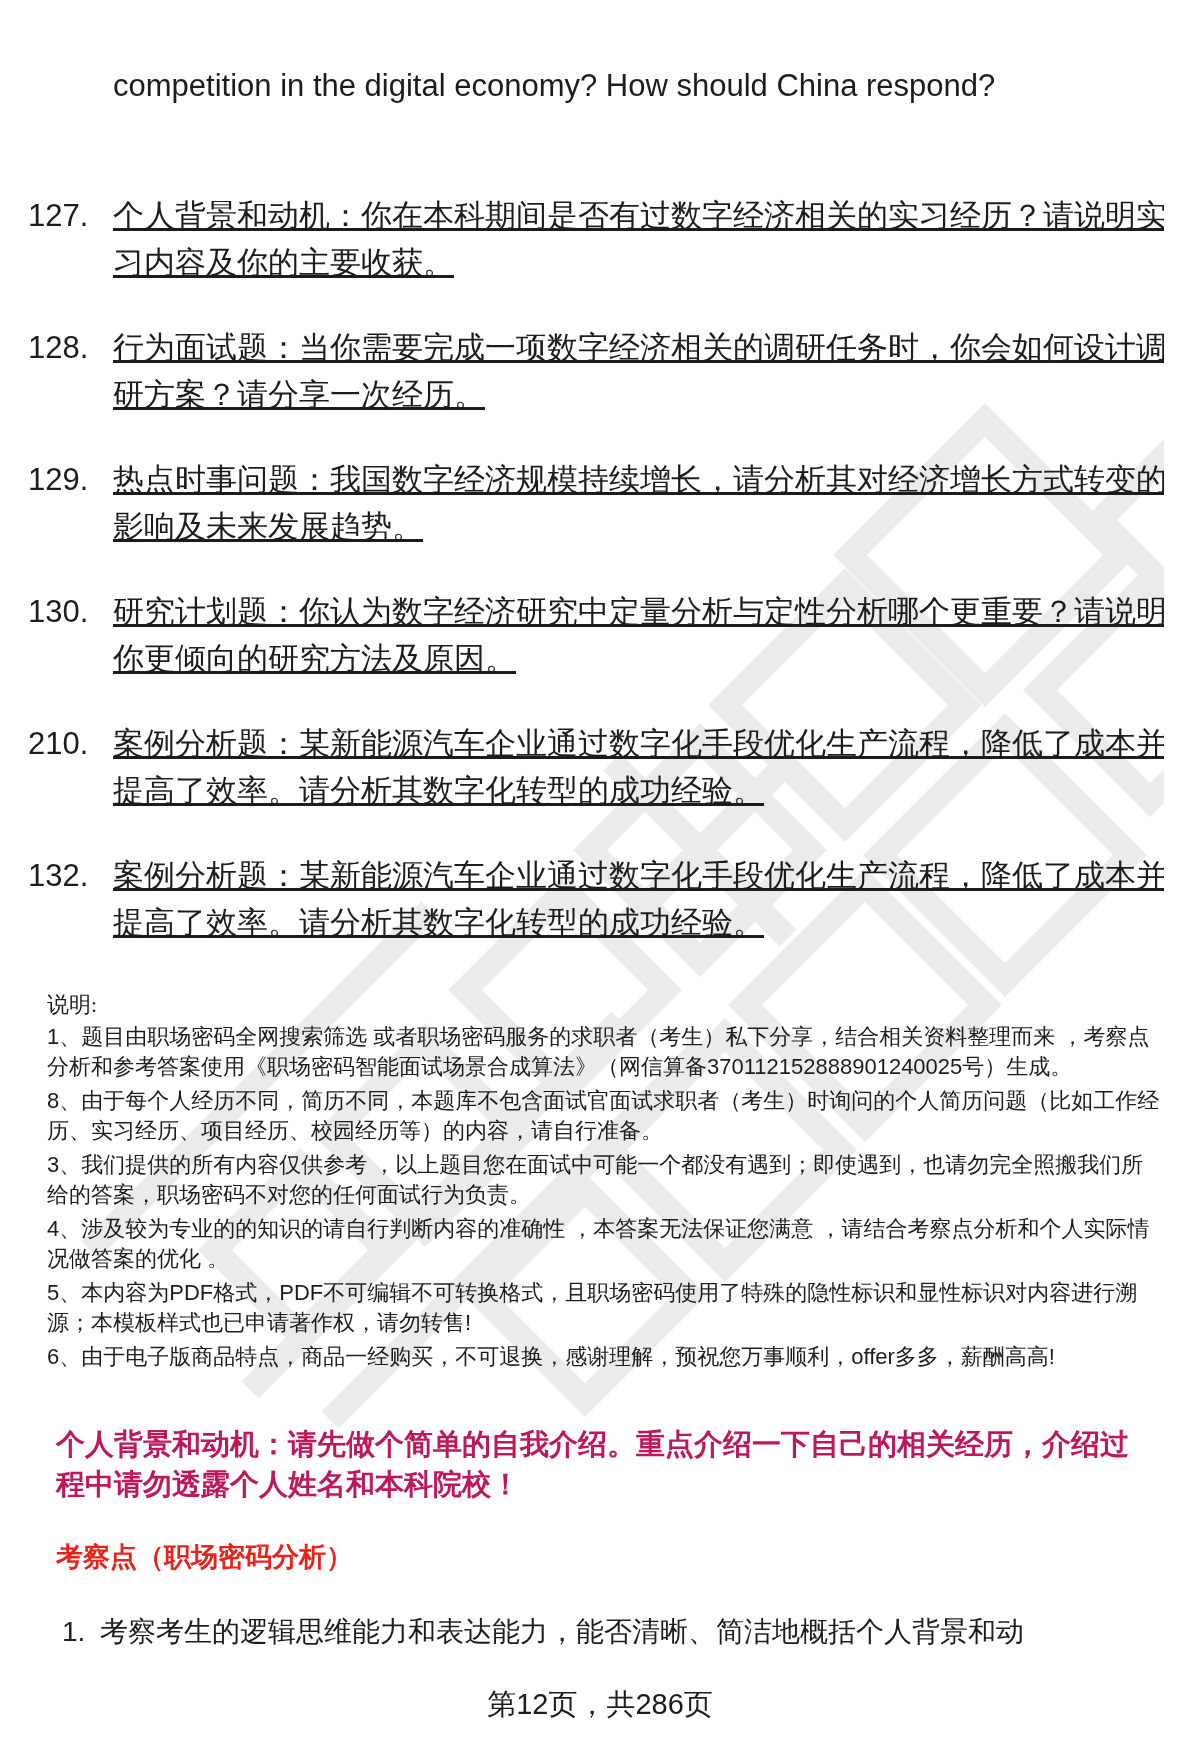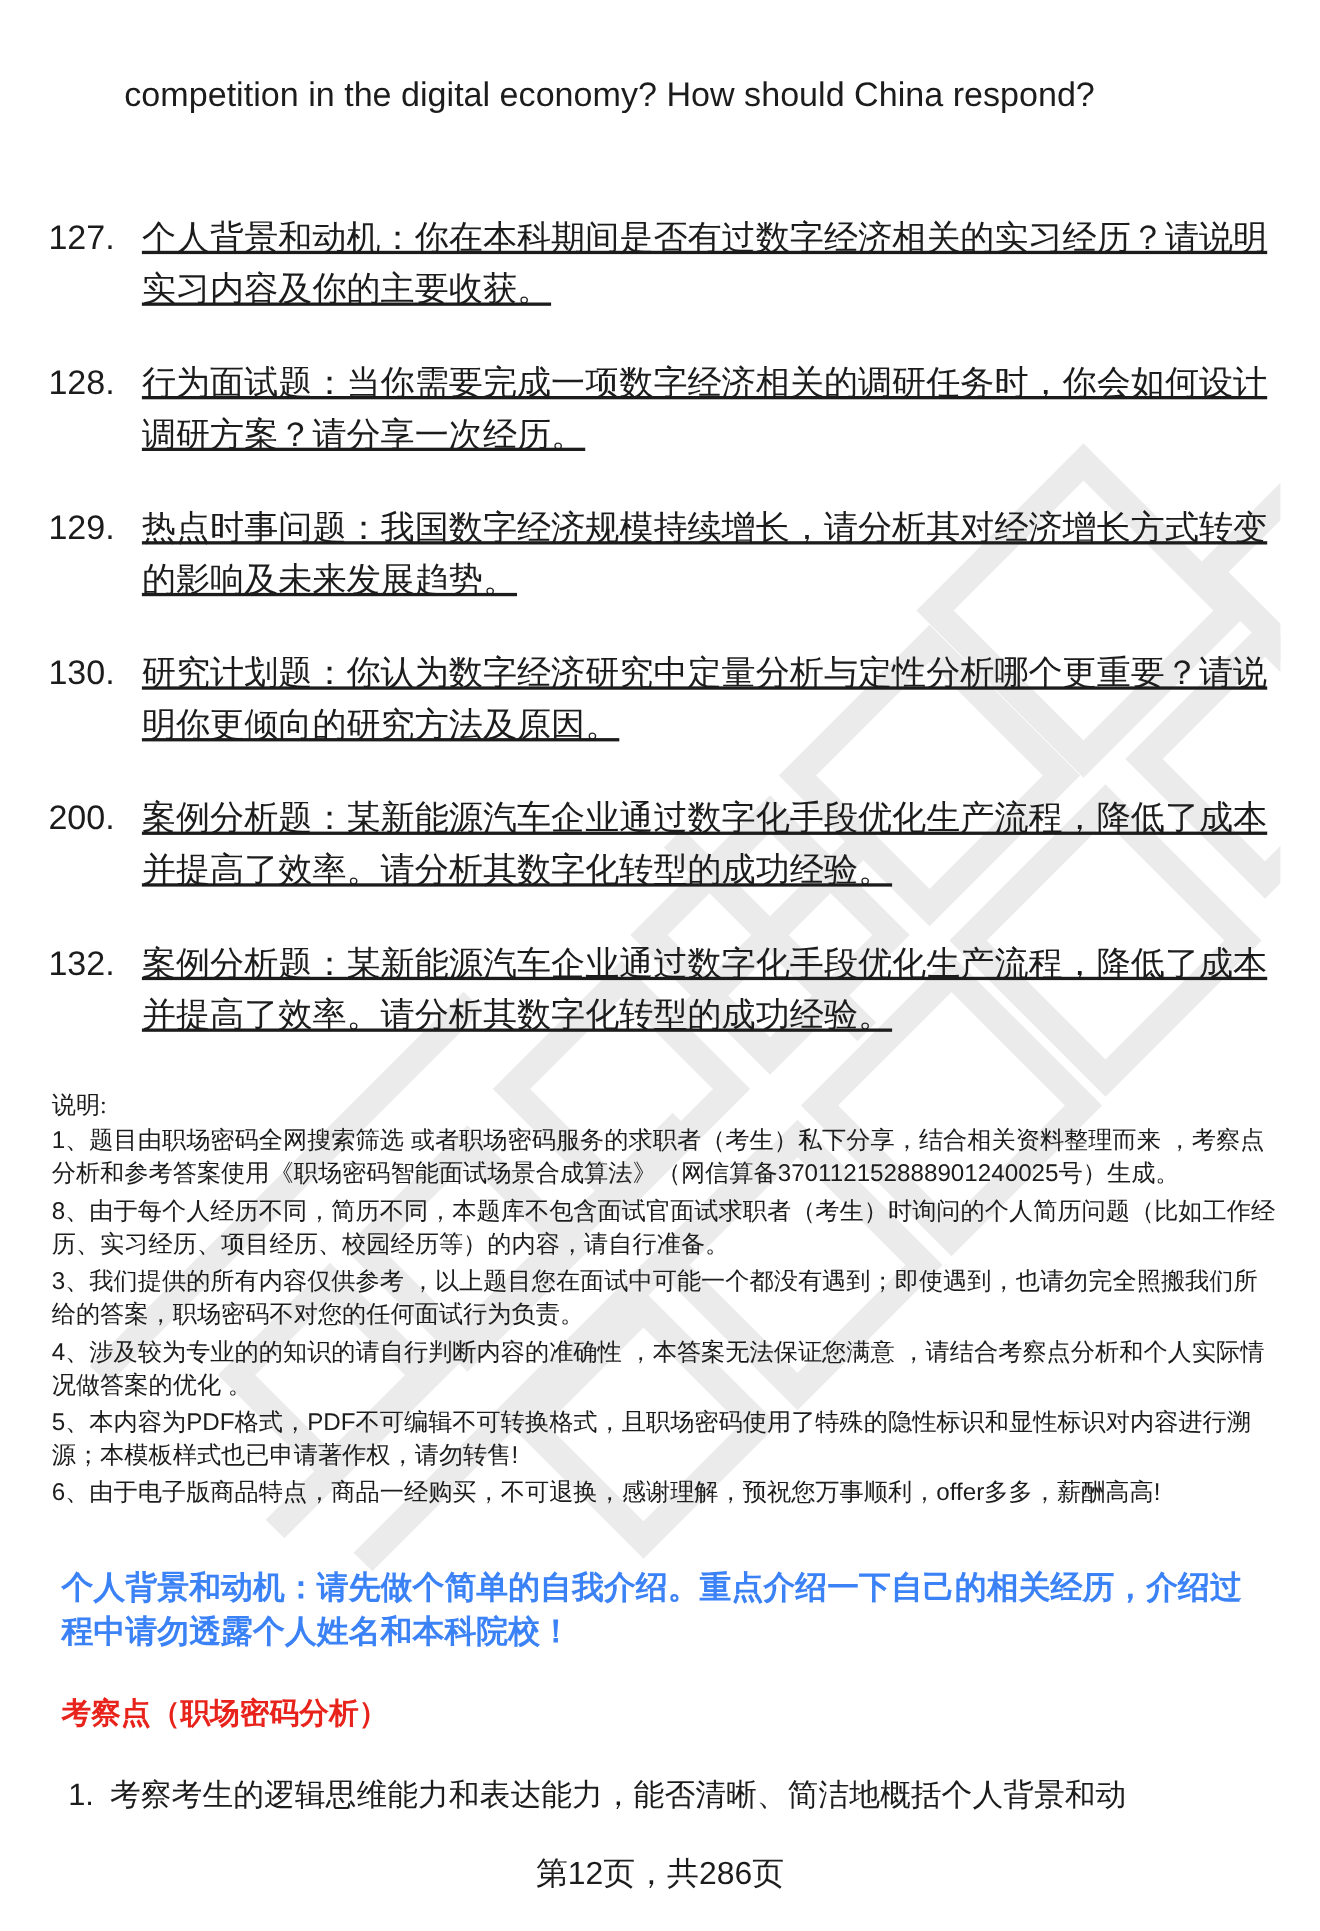--- a/index.html
+++ b/index.html
@@ -19,21 +19,21 @@
 
   .cont-para{
     position:absolute;left:113px;top:62px;width:1000px;
     font-size:31px;line-height:47px;
   }
   .q-list{
     position:absolute;left:0;top:192px;width:1168px;
   }
   .q-item{
     display:flex;align-items:flex-start;
-    margin:0 0 38px 16px;
+    margin:0 0 38px 0;
     font-size:31px;line-height:47px;
   }
   .q-num{
     flex:none;width:113px;padding-left:28px;box-sizing:border-box;
   }
   .q-text{flex:1;text-decoration:underline;}
 
   .notes{
     position:absolute;left:47px;top:990px;width:1113px;
     font-size:22px;line-height:30px;
@@ -103,40 +103,40 @@
       </div>
       <div class="q-item">
         <span class="q-num">129.</span>
         <span class="q-text">热点时事问题：我国数字经济规模持续增长，请分析其对经济增长方式转变的影响及未来发展趋势。</span>
       </div>
       <div class="q-item">
         <span class="q-num">130.</span>
         <span class="q-text">研究计划题：你认为数字经济研究中定量分析与定性分析哪个更重要？请说明你更倾向的研究方法及原因。</span>
       </div>
       <div class="q-item">
-        <span class="q-num">200.</span>
+        <span class="q-num">210.</span>
         <span class="q-text">案例分析题：某新能源汽车企业通过数字化手段优化生产流程，降低了成本并提高了效率。请分析其数字化转型的成功经验。</span>
       </div>
       <div class="q-item">
         <span class="q-num">132.</span>
         <span class="q-text">案例分析题：某新能源汽车企业通过数字化手段优化生产流程，降低了成本并提高了效率。请分析其数字化转型的成功经验。</span>
       </div>
     </div>
 
     <div class="notes">
       <p class="notes-title">说明:</p>
       <p>1、题目由职场密码全网搜索筛选 或者职场密码服务的求职者（考生）私下分享，结合相关资料整理而来 ，考察点分析和参考答案使用《职场密码智能面试场景合成算法》（网信算备370112152888901240025号）生成。</p>
       <p>8、由于每个人经历不同，简历不同，本题库不包含面试官面试求职者（考生）时询问的个人简历问题（比如工作经历、实习经历、项目经历、校园经历等）的内容，请自行准备。</p>
       <p>3、我们提供的所有内容仅供参考 ，以上题目您在面试中可能一个都没有遇到；即使遇到，也请勿完全照搬我们所给的答案，职场密码不对您的任何面试行为负责。</p>
       <p>4、涉及较为专业的的知识的请自行判断内容的准确性 ，本答案无法保证您满意 ，请结合考察点分析和个人实际情况做答案的优化 。</p>
       <p>5、本内容为PDF格式，PDF不可编辑不可转换格式，且职场密码使用了特殊的隐性标识和显性标识对内容进行溯源；本模板样式也已申请著作权，请勿转售!</p>
       <p>6、由于电子版商品特点，商品一经购买，不可退换，感谢理解，预祝您万事顺利，offer多多，薪酬高高!</p>
     </div>
 
-    <div class="highlight" id="highlight-question" style="color: #3b82f6;">个人背景和动机：请先做个简单的自我介绍。重点介绍一下自己的相关经历，介绍过程中请勿透露个人姓名和本科院校！</div>
+    <div class="highlight" id="highlight-question" style="color: #be185d;">个人背景和动机：请先做个简单的自我介绍。重点介绍一下自己的相关经历，介绍过程中请勿透露个人姓名和本科院校！</div>
 
     <div class="analysis-heading" id="analysis-heading" style="color: rgb(232, 35, 28);">考察点（职场密码分析）</div>
 
     <div class="analysis-item">
       <span class="ai-num">1.</span>
       <span class="ai-text">考察考生的逻辑思维能力和表达能力，能否清晰、简洁地概括个人背景和动</span>
     </div>
 
     <div class="footer">第12页，共286页</div>
 

